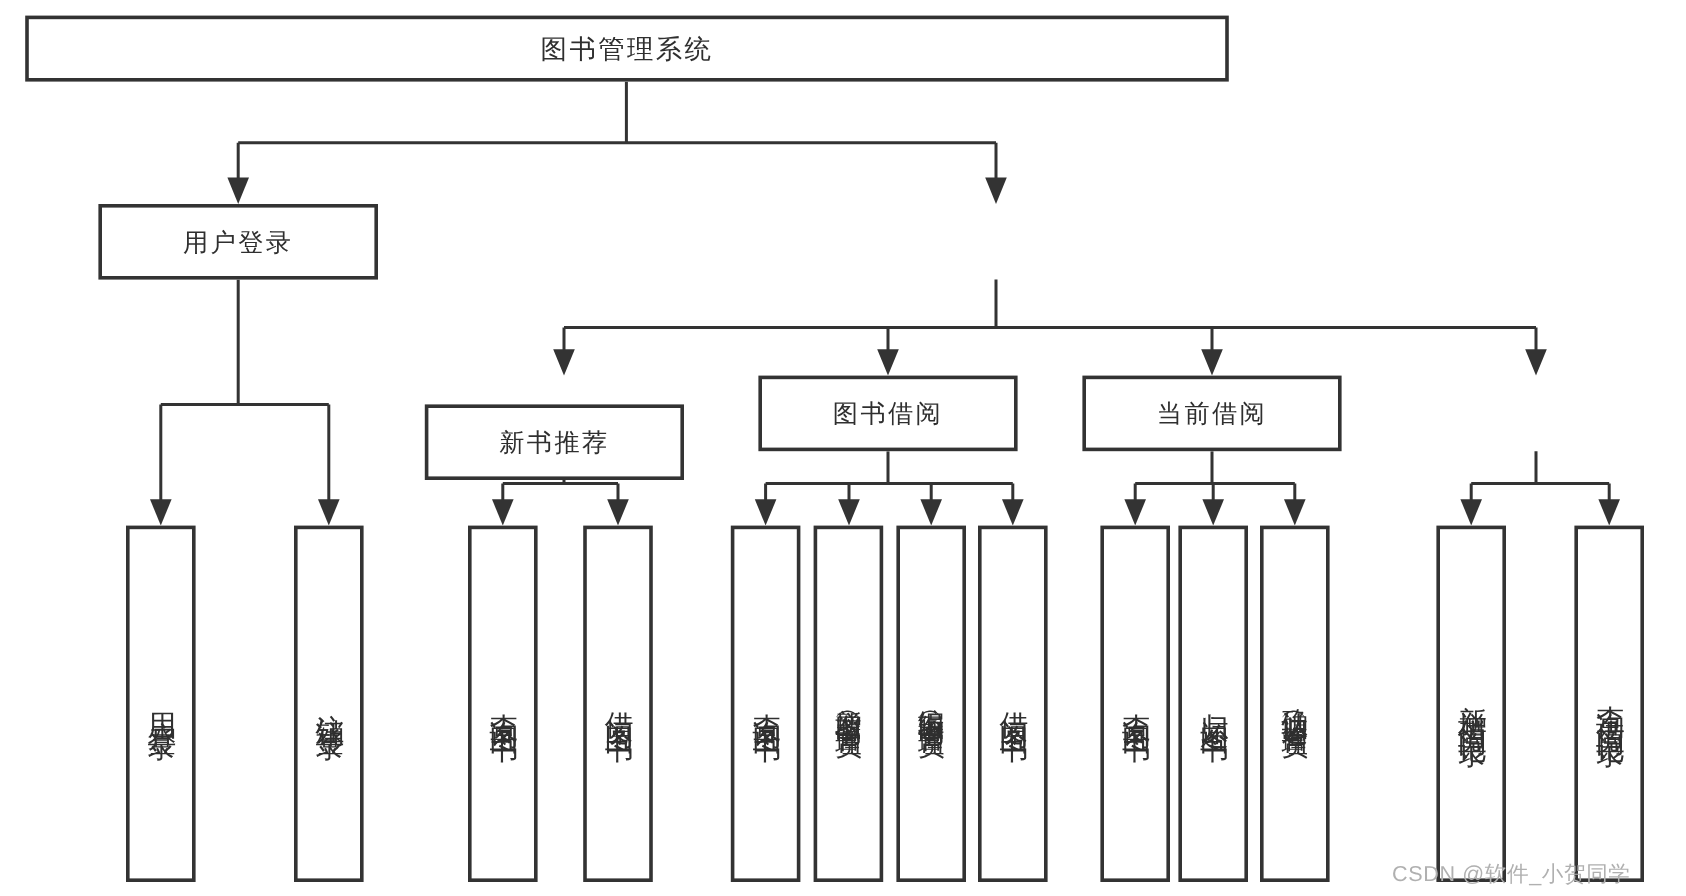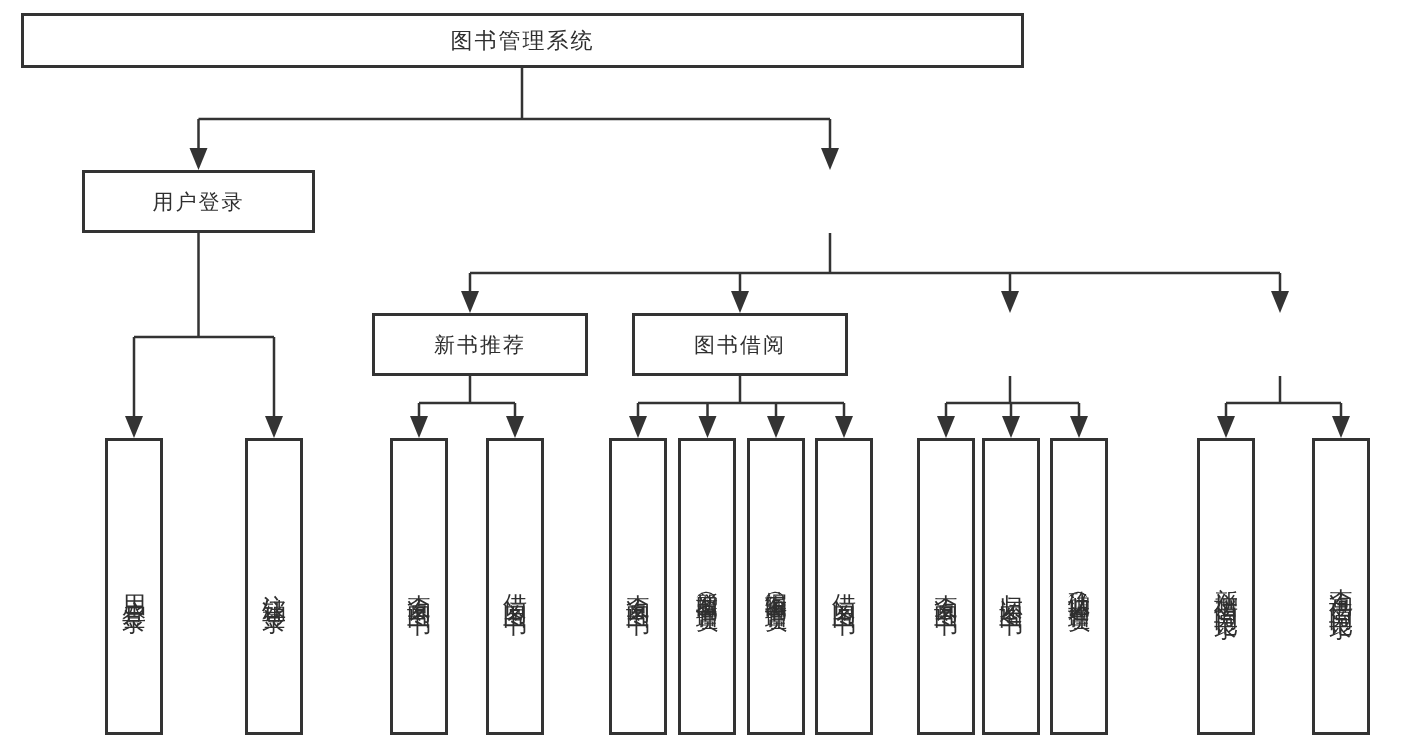--- a/index.html
+++ b/index.html
@@ -72,25 +72,28 @@
   </svg>
 
   <div class="box root" style="left:21px;top:13px;width:1003px;height:55px;">
     <span class="hlabel">图书管理系统</span>
   </div>
 
   <div class="box lvl2" style="left:82px;width:233px;">
     <span class="hlabel">用户登录</span>
   </div>
 
-  <div class="box lvl3" style="left:372px;">
+  <div class="box lvl3" style="left:354px;margin-top:24px;">
     <span class="hlabel">新书推荐</span>
   </div>
   <div class="box lvl3" style="left:632px;">
     <span class="hlabel">图书借阅</span>
+  </div>
+  <div class="box lvl3" style="left:902px;">
+    <span class="hlabel">当前借阅</span>
   </div>
 
   <div class="box leaf" style="left:105px;">
     <span class="vtext">用户登录</span>
   </div>
   <div class="box leaf" style="left:245px;">
     <span class="vtext">注销登录</span>
   </div>
 
   <div class="box leaf" style="left:390px;">
@@ -123,13 +126,14 @@
     <span class="vtext">确认归还（管理员）</span>
   </div>
 
   <div class="box leaf" style="left:1197px;">
     <span class="vtext">新增借阅记录</span>
   </div>
   <div class="box leaf" style="left:1312px;">
     <span class="vtext">查询借阅记录</span>
   </div>
 
+  <div class="watermark">CSDN @软件_小贺同学</div>
 </div>
 
 </body></html>

